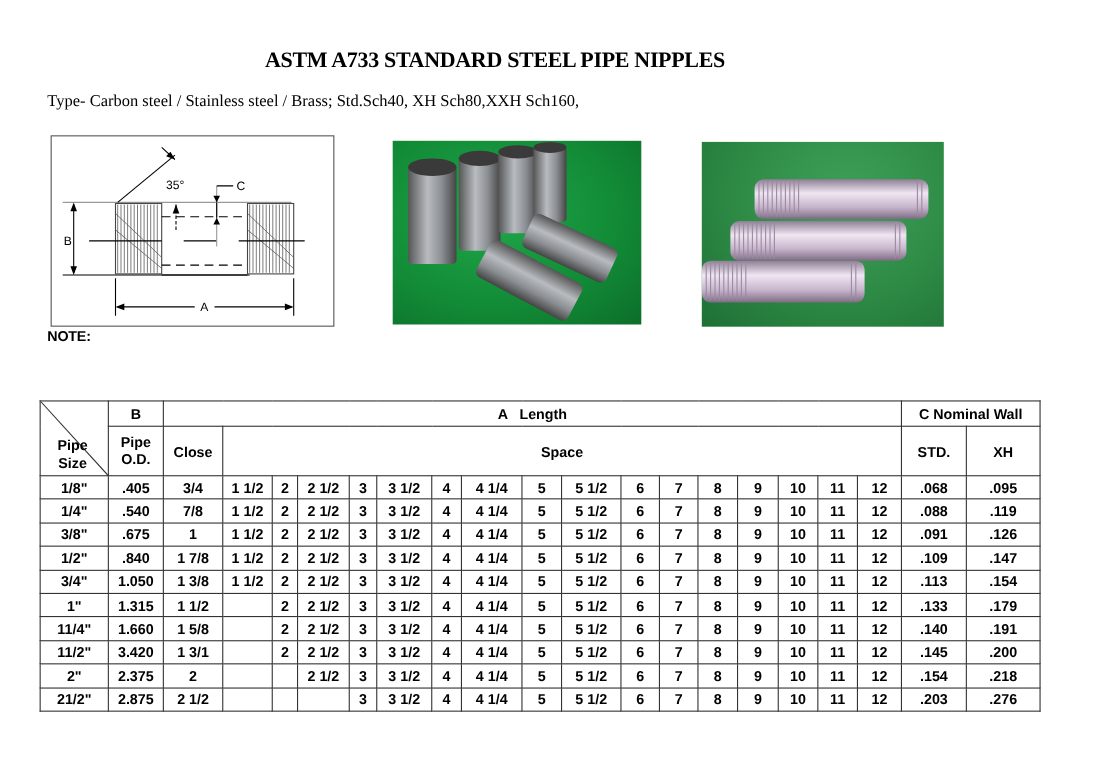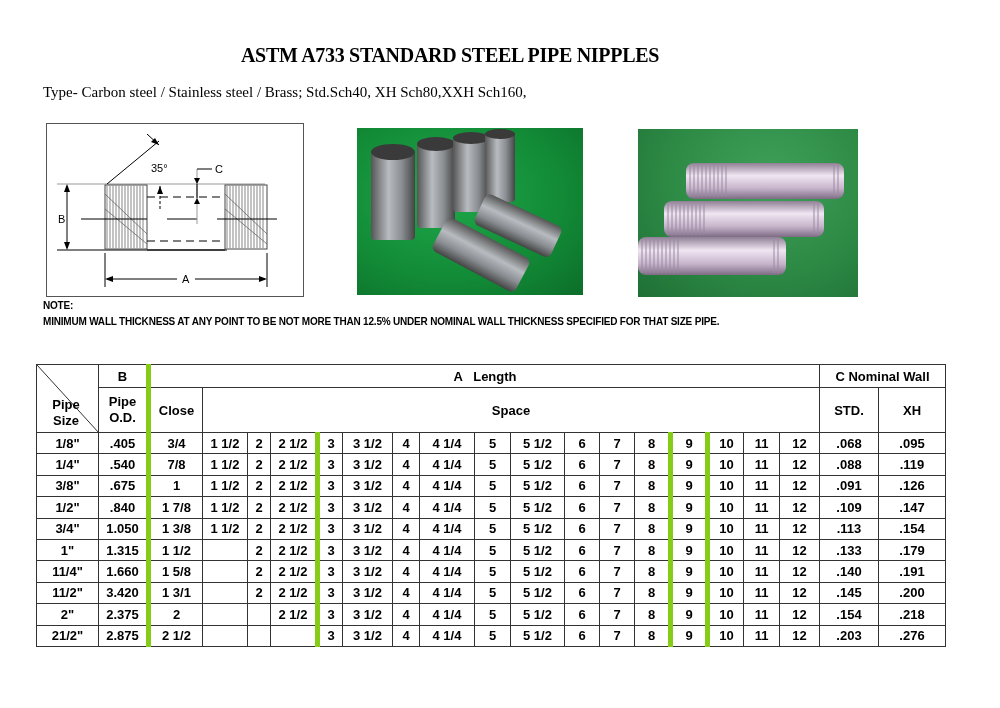--- a/index.html
+++ b/index.html
@@ -3,25 +3,25 @@
 <meta charset="utf-8">
 <style>
   html,body{margin:0;padding:0;background:#fff;}
   body{width:1000px;height:708px;position:relative;overflow:hidden;font-family:"Liberation Sans",sans-serif;color:#000;}
   .title{position:absolute;left:0;width:900px;top:44px;text-align:center;font-family:"Liberation Serif",serif;font-weight:bold;font-size:20px;letter-spacing:-0.3px;}
   .subtitle{position:absolute;left:43px;top:52px;font-family:"Liberation Serif",serif;font-size:15px;margin-top:32px;}
   .diagram{position:absolute;left:46px;top:123px;width:256px;height:172px;border:1px solid #555;background:#fff;}
   .photo{position:absolute;overflow:hidden;}
   .photo1{left:357px;top:128px;width:226px;height:167px;background:radial-gradient(ellipse at 40% 40%,#1fa84a 0%,#128a36 60%,#0c6e2a 100%);}
   .photo2{left:638px;top:129px;width:220px;height:168px;background:radial-gradient(ellipse at 60% 30%,#3fa05a 0%,#2d8a45 55%,#1f6f35 100%);}
-  .note{position:absolute;left:43px;top:298px;font-weight:bold;font-size:10px;line-height:15.5px;letter-spacing:-0.2px;width:930px;}
+  .note{position:absolute;left:43px;top:298px;font-weight:bold;font-size:13px;line-height:15.5px;letter-spacing:-0.2px;width:930px;}
   table.spec{position:absolute;left:36px;top:364px;border-collapse:collapse;font-weight:bold;font-size:13px;table-layout:fixed;}
   table.spec td{border:1px solid #333;text-align:center;padding:0;height:20px;white-space:nowrap;}
   table.spec tr.light td{border-top:1px solid #ccc;}
-  table.spec td.lightl{border-left:5px solid #84cc16;}
+  table.spec td.lightl{border-left:1px solid #84cc16;}
   .diag-cell{position:relative;}
   .diag-cell svg{position:absolute;left:0;top:0;}
   .diag-cell .lbl{position:absolute;left:14px;top:32px;line-height:16px;font-size:13px;}
 </style>
 </head>
 <body>
 
 <div class="title">ASTM A733 STANDARD STEEL PIPE NIPPLES</div>
 <div class="subtitle">Type- Carbon steel / Stainless steel / Brass; Std.Sch40, XH Sch80,XXH Sch160,</div>
 
@@ -187,21 +187,20 @@
         <line x1="176" y1="74" x2="176" y2="106"></line>
         <line x1="180" y1="74" x2="180" y2="106"></line>
         <line x1="136" y1="110" x2="136" y2="144"></line>
         <line x1="140" y1="110" x2="140" y2="144"></line>
     </g>
   </svg>
 </div>
 
 <div class="note">
   <div>NOTE:</div>
-  <div>MINIMUM WALL THICKNESS AT ANY POINT TO BE NOT MORE THAN 12.5% UNDER NOMINAL WALL THICKNESS SPECIFIED FOR THAT SIZE PIPE.</div>
 </div>
 
 <table class="spec">
   <colgroup>
     <col style="width:62px">
       <col style="width:50px">
       <col style="width:54px">
     <col style="width:45px">
       <col style="width:23px">
       <col style="width:47px">

